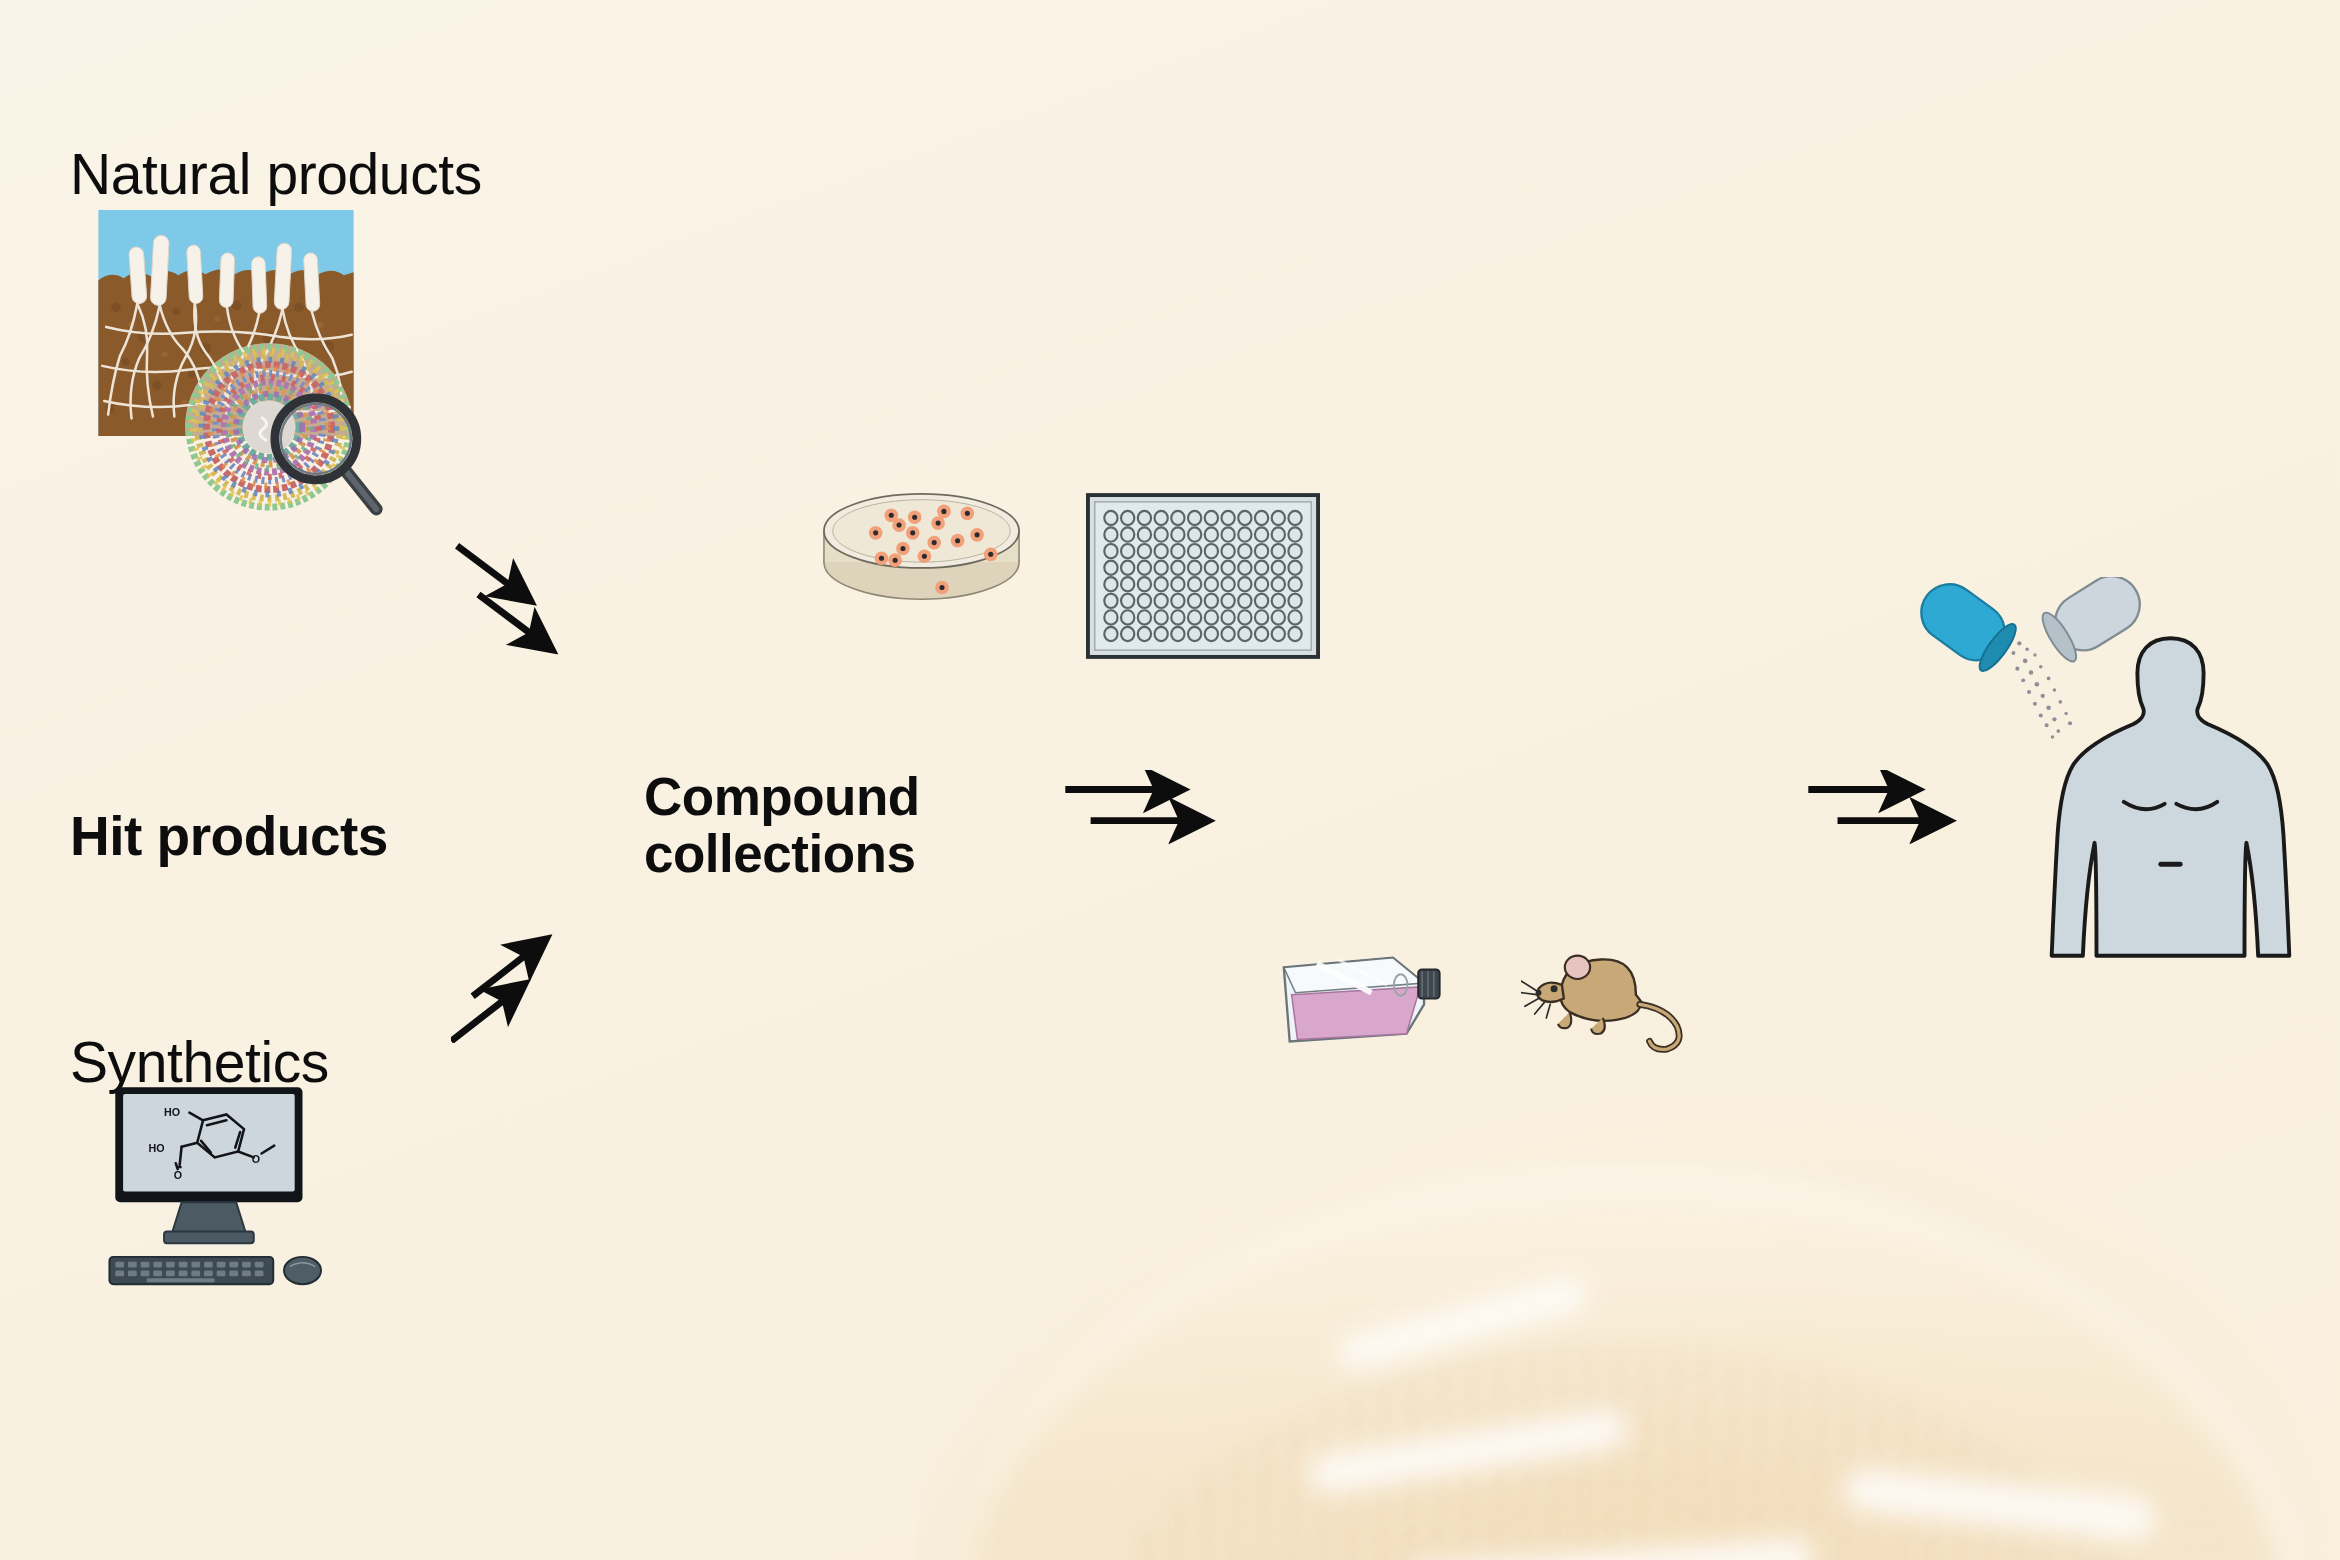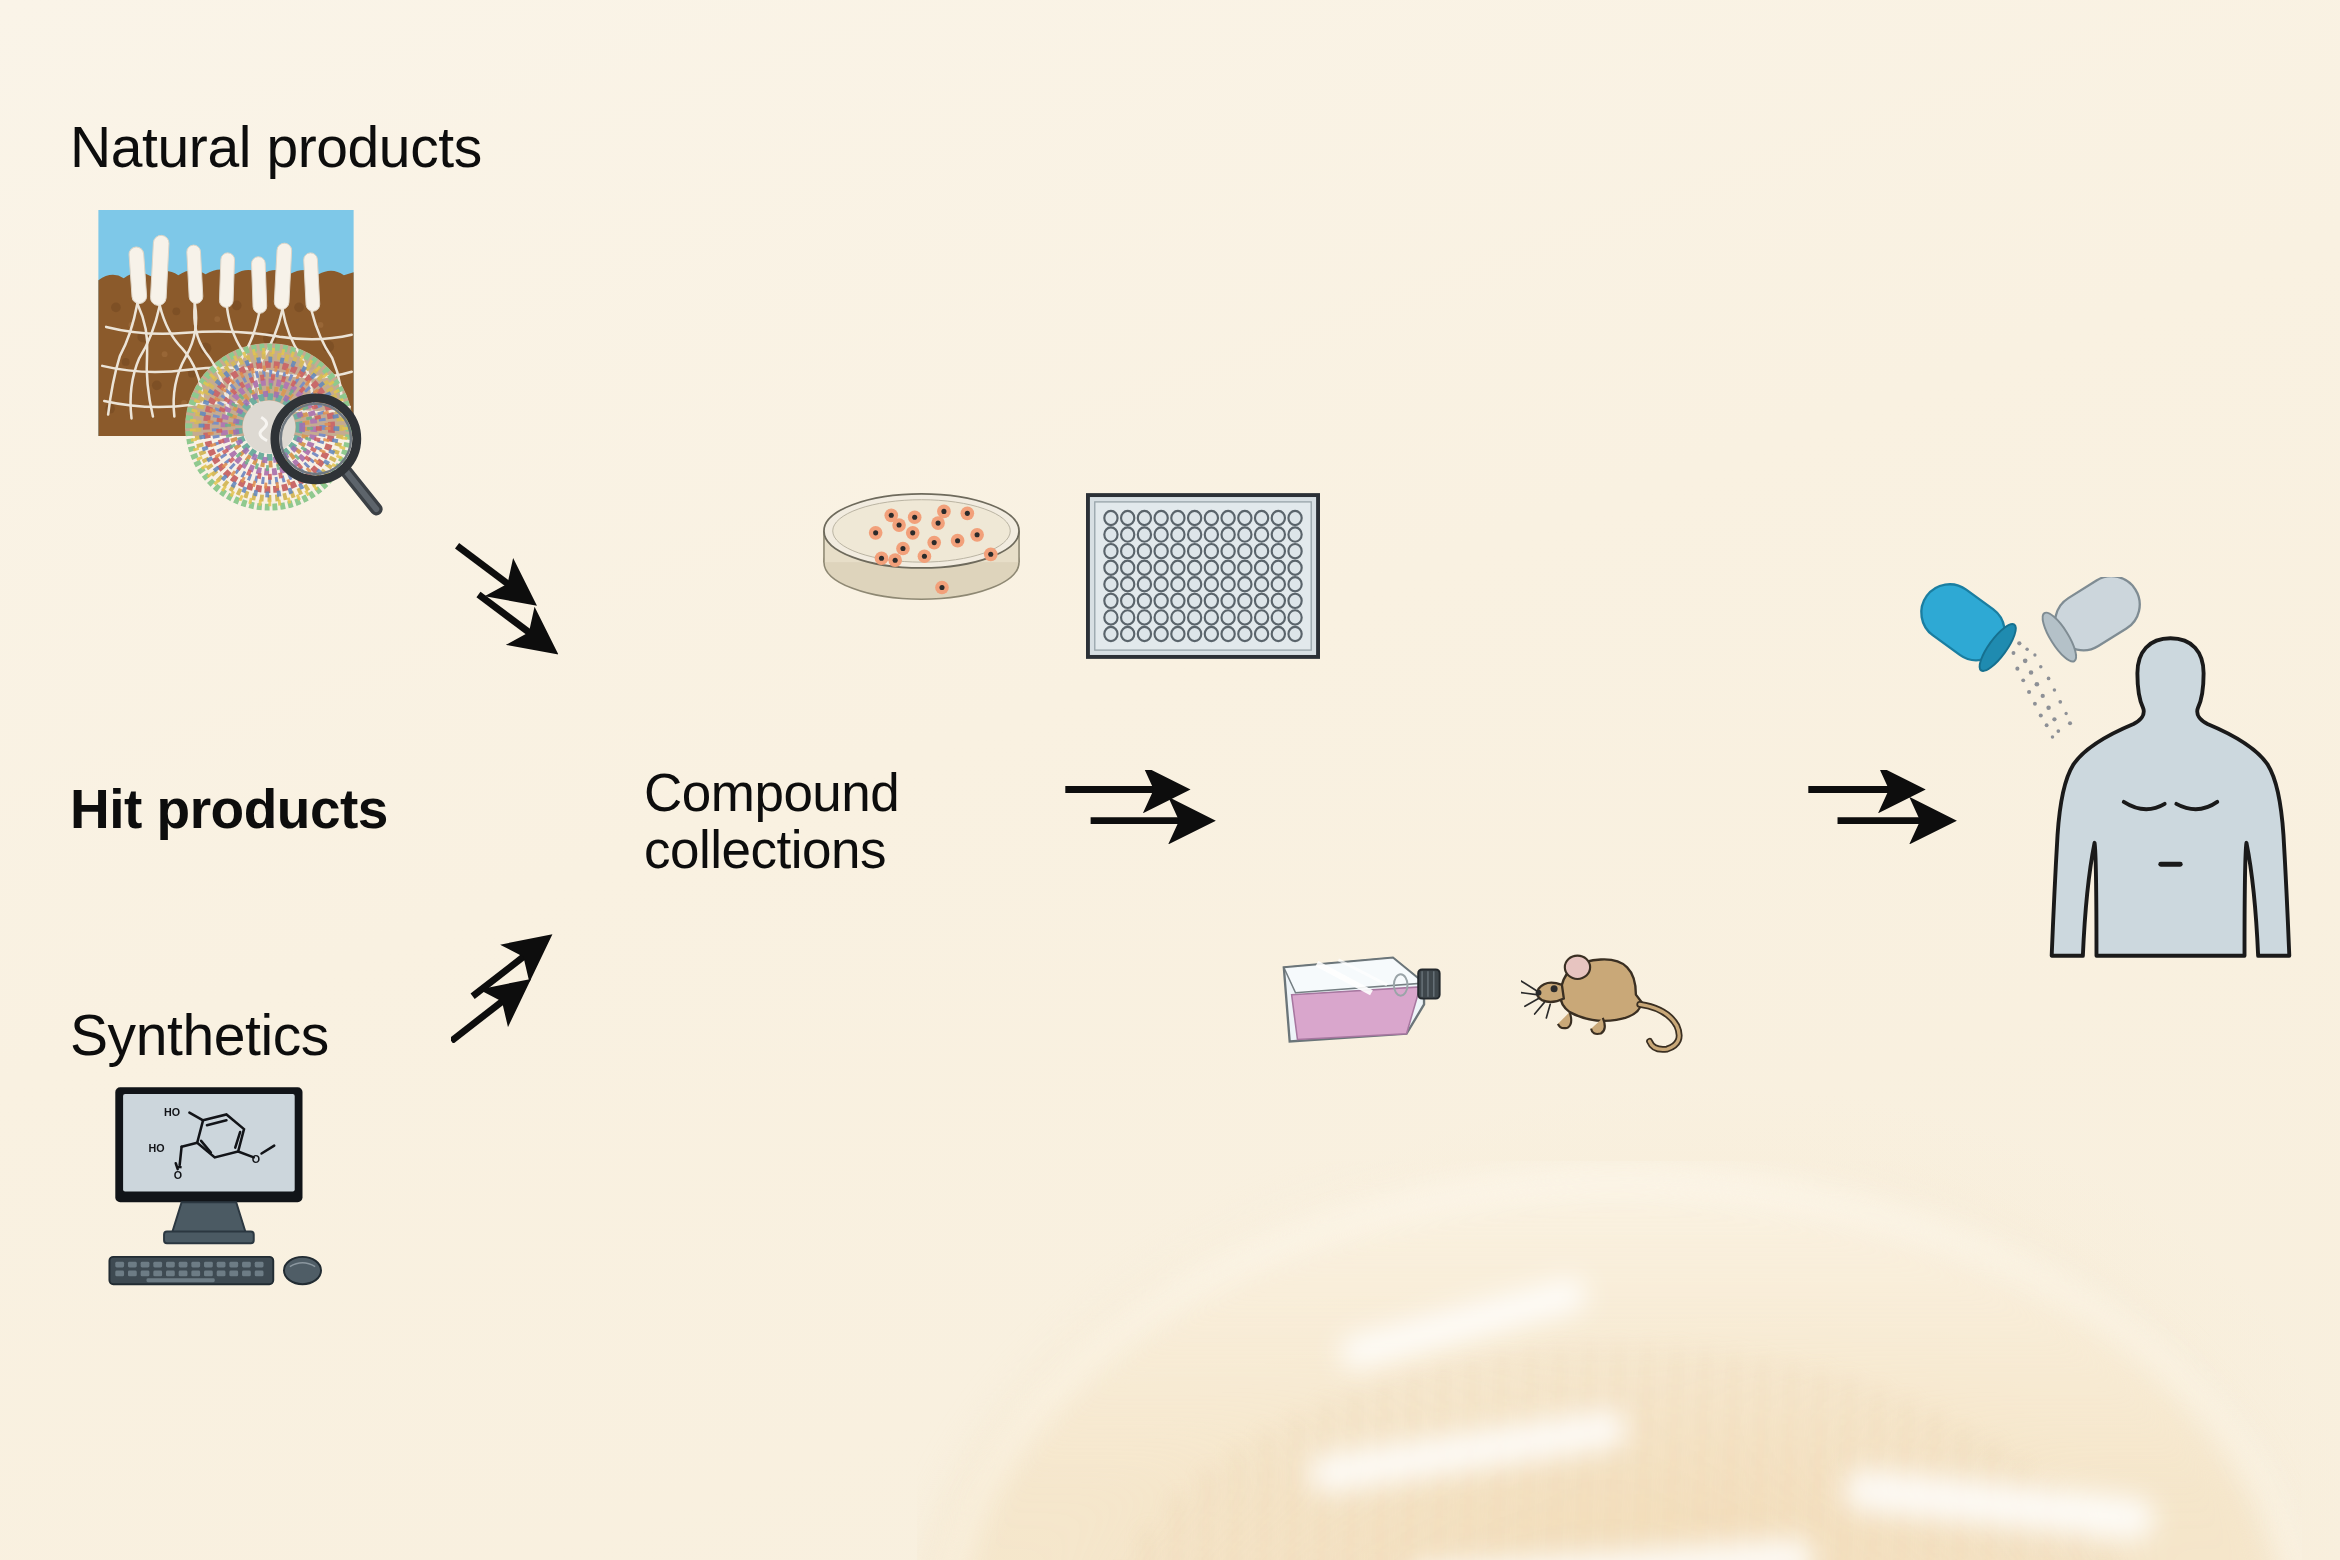--- a/index.html
+++ b/index.html
@@ -46,25 +46,25 @@
   #bg-dish .g2{left:419px;top:146px;width:254px;height:33px;transform:rotate(-15deg);}
   #bg-dish .g3{left:488px;top:390px;width:410px;height:43px;transform:rotate(-4deg);}
   #bg-dish .g4{left:926px;top:322px;width:312px;height:43px;transform:rotate(6deg);}
   #bg-dish .streaks{
     position:absolute;left:176px;top:185px;width:1053px;height:663px;
     background:repeating-linear-gradient(92deg, rgba(226,190,147,.35) 0 6.8px, rgba(255,255,255,0) 6.8px 29px);
     border-radius:50%;filter:blur(8.8px);
   }
 
   
-  .label{color:#0d0d0d;white-space:pre;line-height:1.08;}
+  .label{color:#0d0d0d;white-space:pre;line-height:1.08;margin-top:27px;}
   #lbl-natural{left:70px;top:117px;font-size:57px;font-weight:400;letter-spacing:-0.4px;}
   #lbl-synthetics{left:70px;top:1005px;font-size:57px;font-weight:400;letter-spacing:-0.4px;text-align:right;}
   #lbl-hit{left:70px;top:780px;font-size:55px;font-weight:bold;letter-spacing:-0.5px;}
-  #lbl-compound{left:644px;top:764px;font-size:53px;font-weight:normal;letter-spacing:-0.5px;}
+  #lbl-compound{left:644px;top:741px;font-size:53px;font-weight:bold;letter-spacing:-0.5px;}
   #lbl-lead{left:1264px;top:780px;font-size:53px;font-weight:bold;letter-spacing:-0.5px;}
 
   
   #soil{left:98px;top:210px;width:256px;height:226px;overflow:hidden;}
   #genome{left:181px;top:339px;width:176px;height:176px;}
   #magnifier{left:269px;top:390px;width:121px;height:127px;}
 
   
   #computer{left:88px;top:1085px;width:273px;height:215px;}
 

